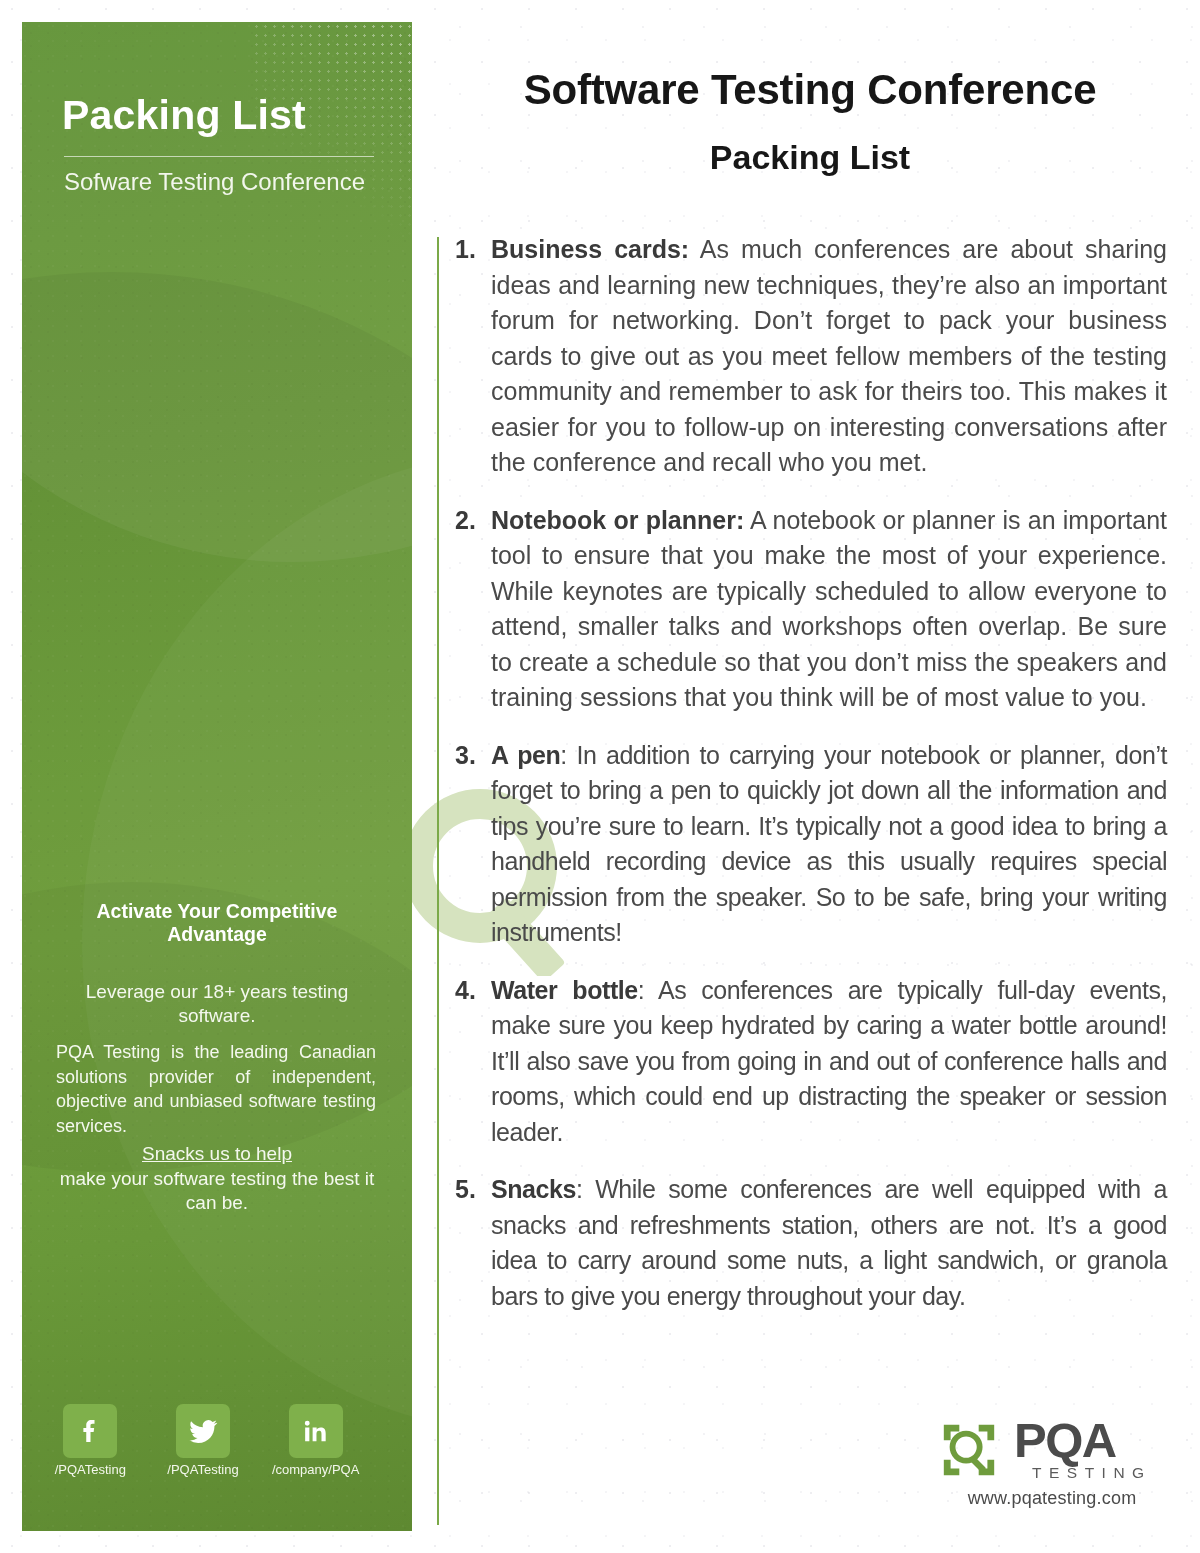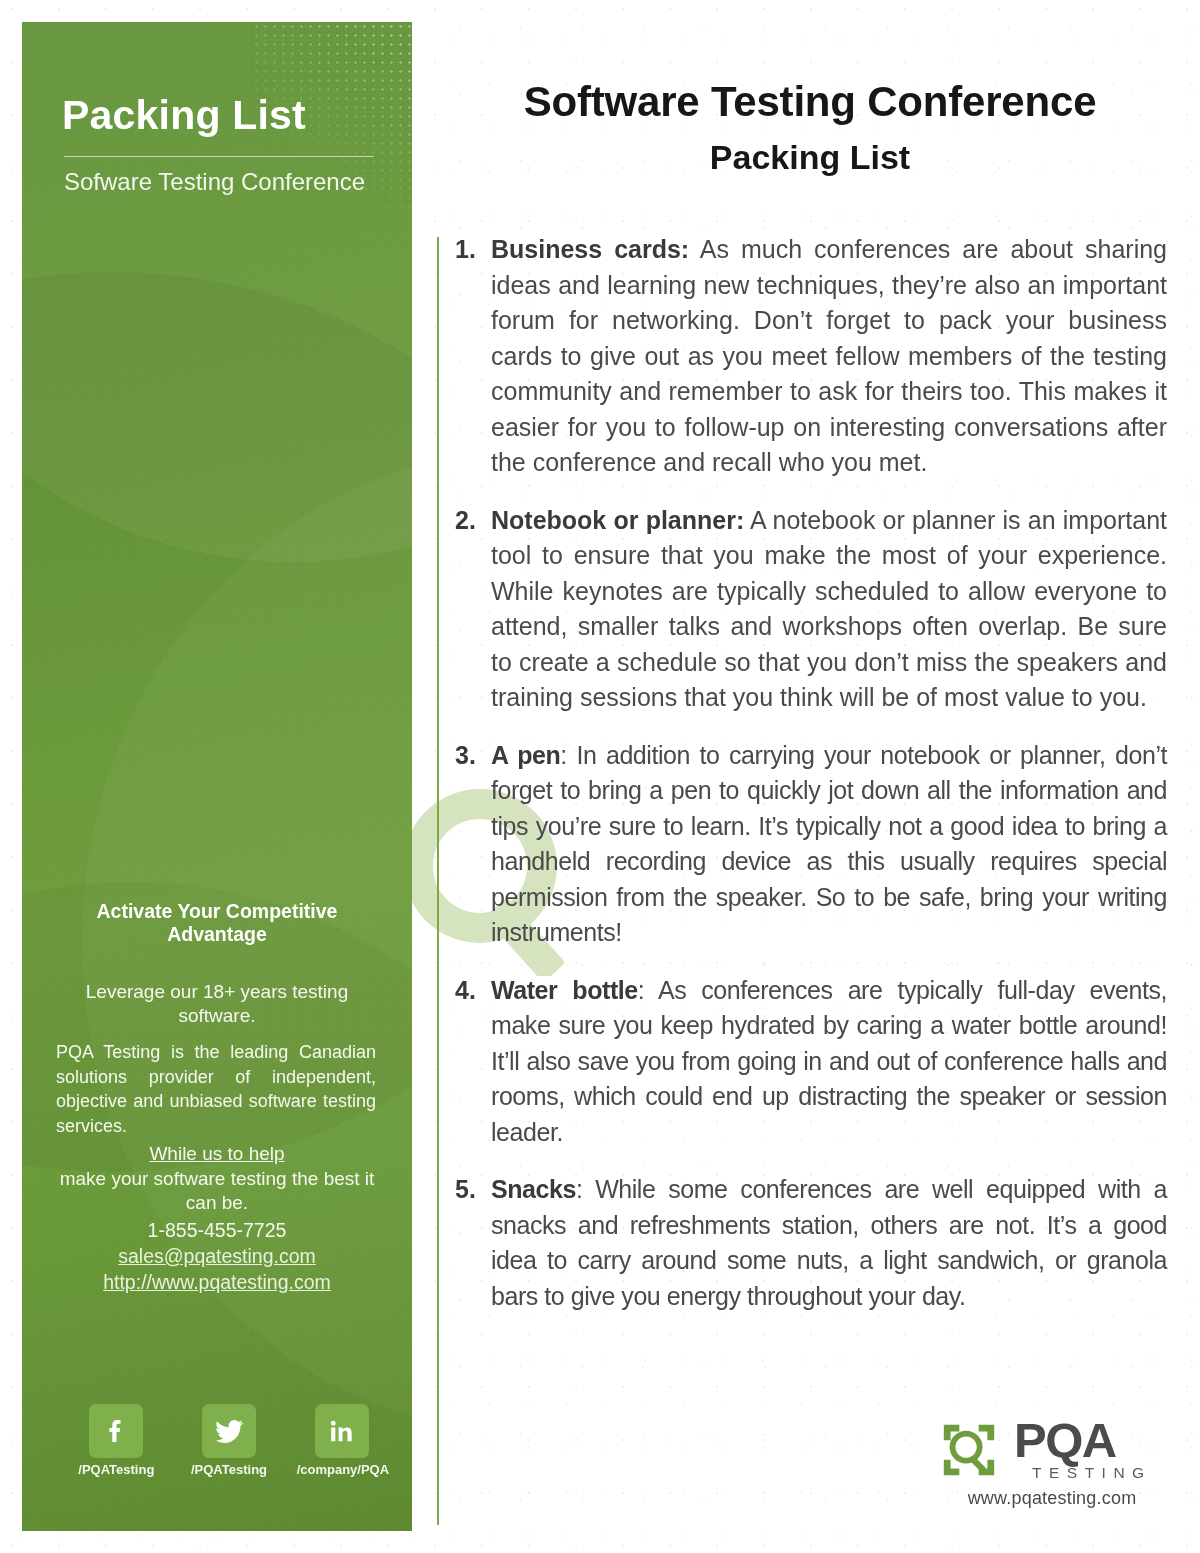--- a/index.html
+++ b/index.html
@@ -184,27 +184,26 @@
     color: #f4f8ee;
     line-height: 1.33;
   }
   .sb-contact .lnk {
     text-decoration: underline;
     color: #eaf1de;
   }
 
   .socials {
     position: absolute;
-    left: 38px;
+    left: 12px;
     top: 1382px;
     width: 338px;
     display: flex;
     justify-content: space-around;
     align-items: center;
-    font-weight: bold;
   }
   .social {
     width: 90px;
     text-align: center;
   }
   .social-tile {
     width: 54px;
     height: 54px;
     margin: 0 auto 4px;
     border-radius: 7px;
@@ -255,21 +254,21 @@
     position: absolute;
     left: 455px;
     top: 0;
     width: 710px;
     height: 1553px;
     z-index: 2;
   }
   .doc-title {
     position: absolute;
     left: -5px;
-    top: 80px;
+    top: 68px;
     width: 720px;
     text-align: center;
     font-size: 42px;
     font-weight: bold;
     color: #171717;
     line-height: 1.04;
     letter-spacing: -0.2px;
   }
   .doc-subtitle {
     position: absolute;
@@ -367,29 +366,24 @@
   <div class="sidebar-inner">
     <div class="sb-title">Packing List</div>
     <div class="sb-rule"></div>
     <div class="sb-subtitle">Sofware Testing Conference</div>
 
     <div class="sb-tagline">Activate Your Competitive Advantage</div>
     <div class="sb-leverage">Leverage our 18+ years testing software.</div>
     <div class="sb-body">PQA Testing is the leading Canadian solutions provider of independent, objective and unbiased software testing services.</div>
 
     <div class="sb-invite">
-      <span class="lnk">While us to help</span><br>
+      <span class="lnk">Snacks us to help</span><br>
       <span>make your software testing the best it can be.</span>
     </div>
 
-    <div class="sb-contact">
-      <span>1-855-455-7725</span><br>
-      <span class="lnk">sales@pqatesting.com</span><br>
-      <span class="lnk">http://www.pqatesting.com</span>
-    </div>
 
     <div class="socials">
       <div class="social">
         <div class="social-tile">
           <svg width="30" height="30" viewBox="0 0 24 24" aria-hidden="true">
             <path fill="#ffffff" d="M15.6 3.2h-2.5c-2.5 0-4.1 1.6-4.1 4.1v2.2H6.7v3.2h2.3v8.1h3.4v-8.1h2.5l.4-3.2h-2.9V7.6c0-.9.3-1.5 1.6-1.5h1.6V3.2z"></path>
           </svg>
         </div>
         <div class="social-handle">/PQATesting</div>
       </div>

